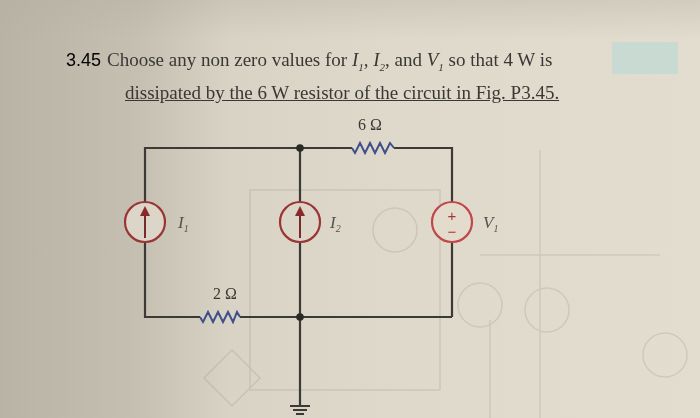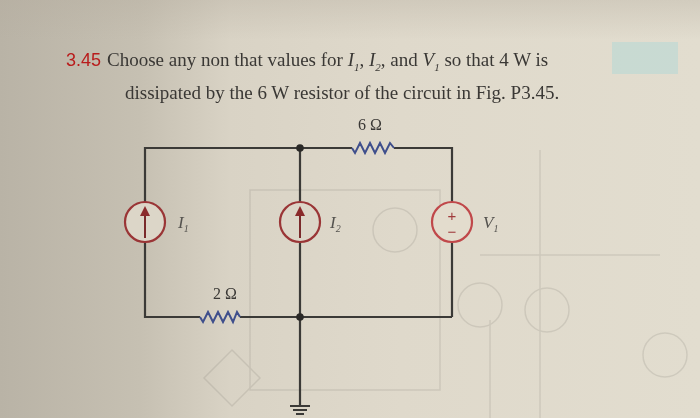--- a/index.html
+++ b/index.html
@@ -15,35 +15,35 @@
   .highlight {
     position: absolute; left: 612px; top: 42px; width: 66px; height: 32px;
     background: rgba(170, 215, 215, 0.45);
   }
   .problem {
     position: absolute; left: 66px; top: 47px; width: 620px;
     color: #3a3835; font-size: 19px; line-height: 25px;
   }
   .problem .num {
     font-family: "Liberation Sans", "DejaVu Sans", sans-serif;
-    font-size: 18px; color: #b91c1c; margin-right: 6px;
+    font-size: 18px; color: #000000; margin-right: 6px;
   }
-  .problem .line2 { display: block; padding-left: 59px; }
+  .problem .line2 { display: block; padding-left: 59px; text-decoration: underline; }
   .problem i sub { font-size: 11px; }
   svg.circuit { position: absolute; left: 0; top: 0; }
   .ghost { opacity: 0.16; }
 </style>
 </head>
 <body>
 
 <div class="shade-top"></div>
 <div class="highlight"></div>
 
 <div class="problem">
-  <span class="num">3.45</span><span>Choose any non that values for </span><i><span>I</span><sub>1</sub></i><span>, </span><i><span>I</span><sub>2</sub></i><span>, and </span><i><span>V</span><sub>1</sub></i><span> so that 4 W is</span>
+  <span class="num">3.45</span><span>Choose any non zero values for </span><i><span>I</span><sub>1</sub></i><span>, </span><i><span>I</span><sub>2</sub></i><span>, and </span><i><span>V</span><sub>1</sub></i><span> so that 4 W is</span>
   <span class="line2">dissipated by the 6 W resistor of the circuit in Fig. P3.45.</span>
 </div>
 
 <svg class="circuit" width="700" height="418" viewBox="0 0 700 418">
 
   <g class="ghost" stroke="#6d6a63" stroke-width="1.5" fill="none">
     <rect x="250" y="190" width="190" height="200"></rect>
     <line x1="540" y1="150" x2="540" y2="418"></line>
     <line x1="480" y1="255" x2="660" y2="255"></line>
     <line x1="490" y1="320" x2="490" y2="418"></line>

